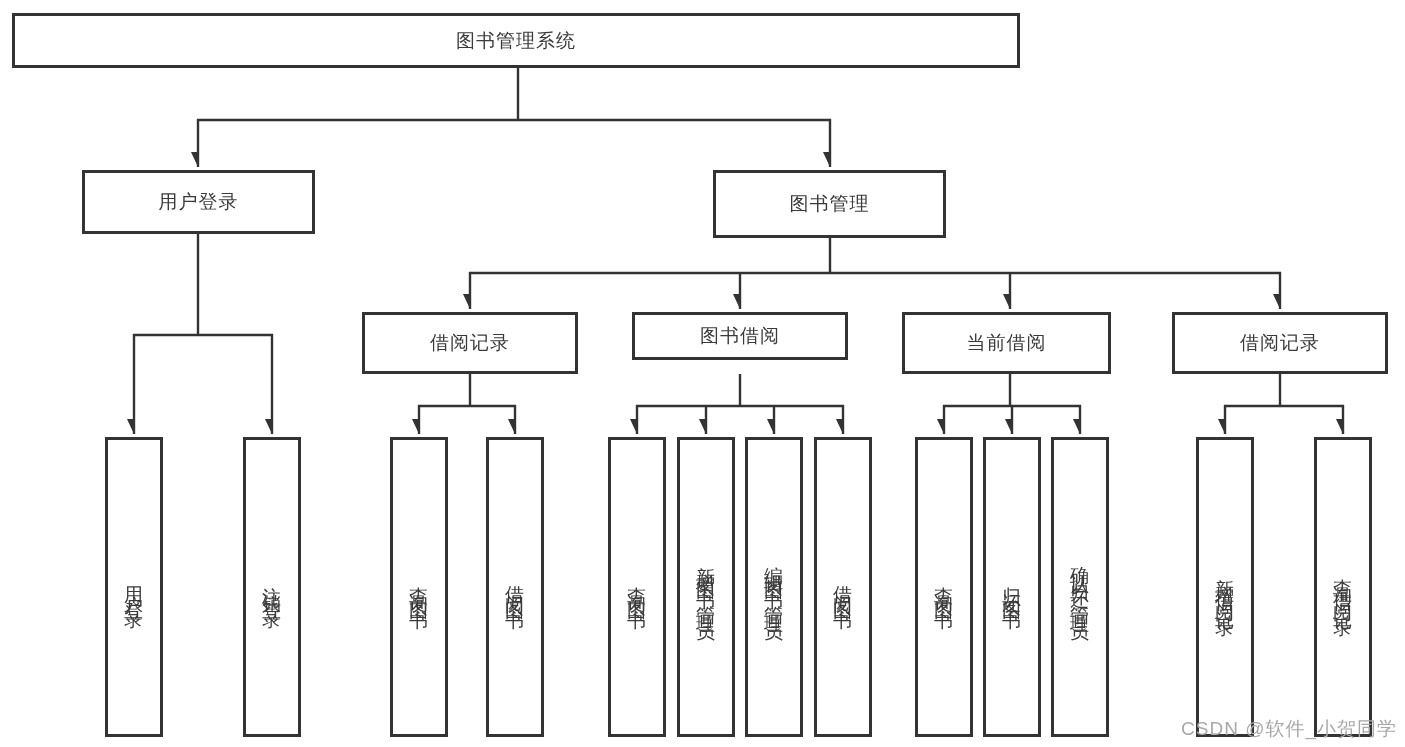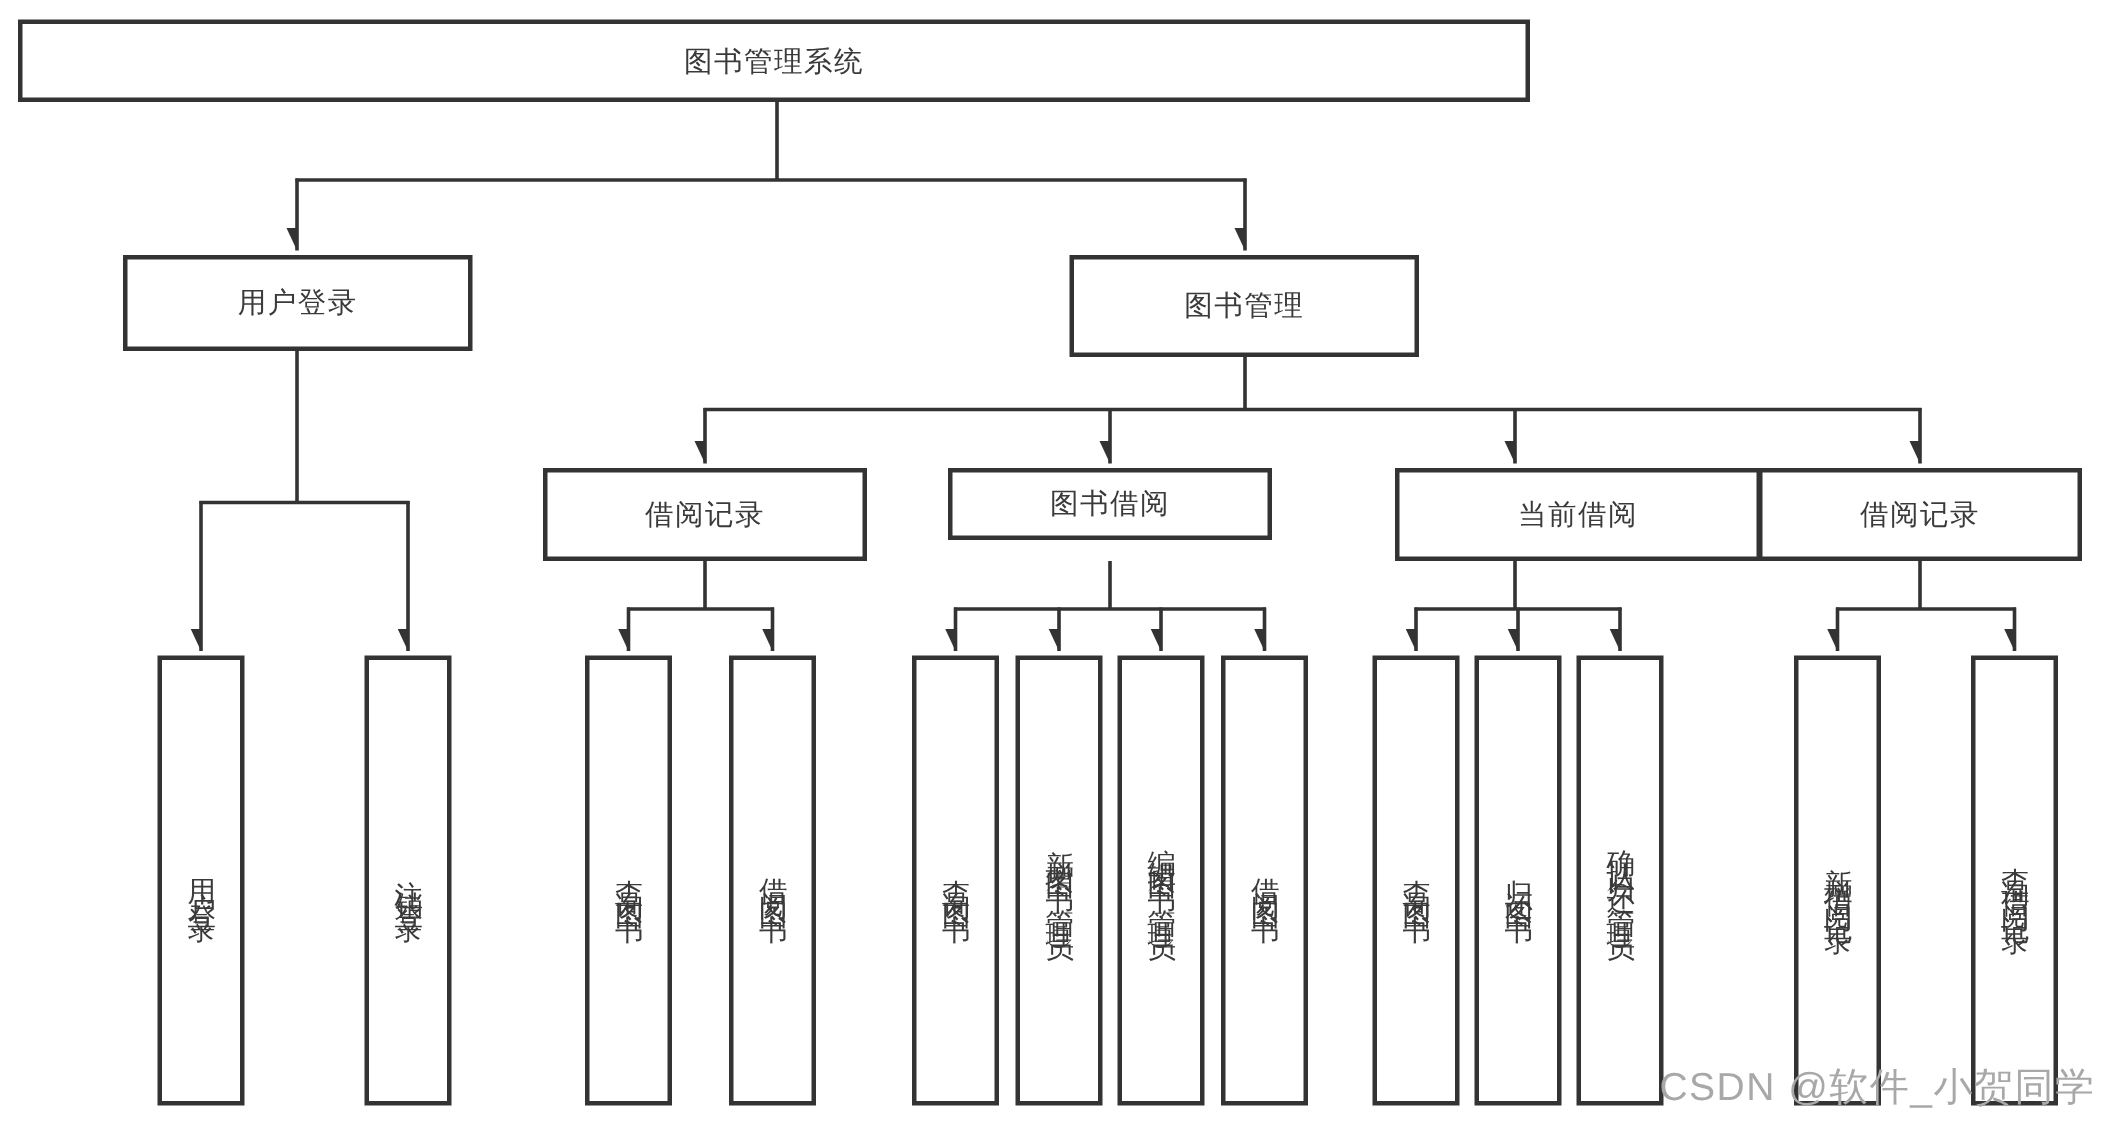--- a/index.html
+++ b/index.html
@@ -54,21 +54,21 @@
     text-orientation: mixed;
     font-size: 19px;
     letter-spacing: 8px;
     line-height: 1;
   }
 
   .watermark {
     position: absolute;
     right: 8px;
     bottom: 5px;
-    font-size: 26px;
+    font-size: 19px;
     color: #a8a8a8;
     letter-spacing: 1px;
     z-index: 3;
     white-space: nowrap;
   }
 </style>
 </head>
 <body>
 
 <div class="canvas">
@@ -131,21 +131,21 @@
   <div class="node hnode" style="left:713px; top:170px; width:233px; height:68px;">
     <span>图书管理</span>
   </div>
 
   <div class="node hnode" style="left:362px; top:312px; width:216px; height:62px;">
     <span>借阅记录</span>
   </div>
   <div class="node hnode" style="left:632px; top:312px; width:216px; height:48px;">
     <span>图书借阅</span>
   </div>
-  <div class="node hnode" style="left:902px; top:312px; width:244px; height:62px;margin-left:28px;">
+  <div class="node hnode" style="left:902px; top:312px; width:209px; height:62px;">
     <span>当前借阅</span>
   </div>
   <div class="node hnode" style="left:1172px; top:312px; width:216px; height:62px;">
     <span>借阅记录</span>
   </div>
 
   <div class="node leaf" style="left:105px;">
     <span>用户登录</span>
   </div>
   <div class="node leaf" style="left:243px;">

